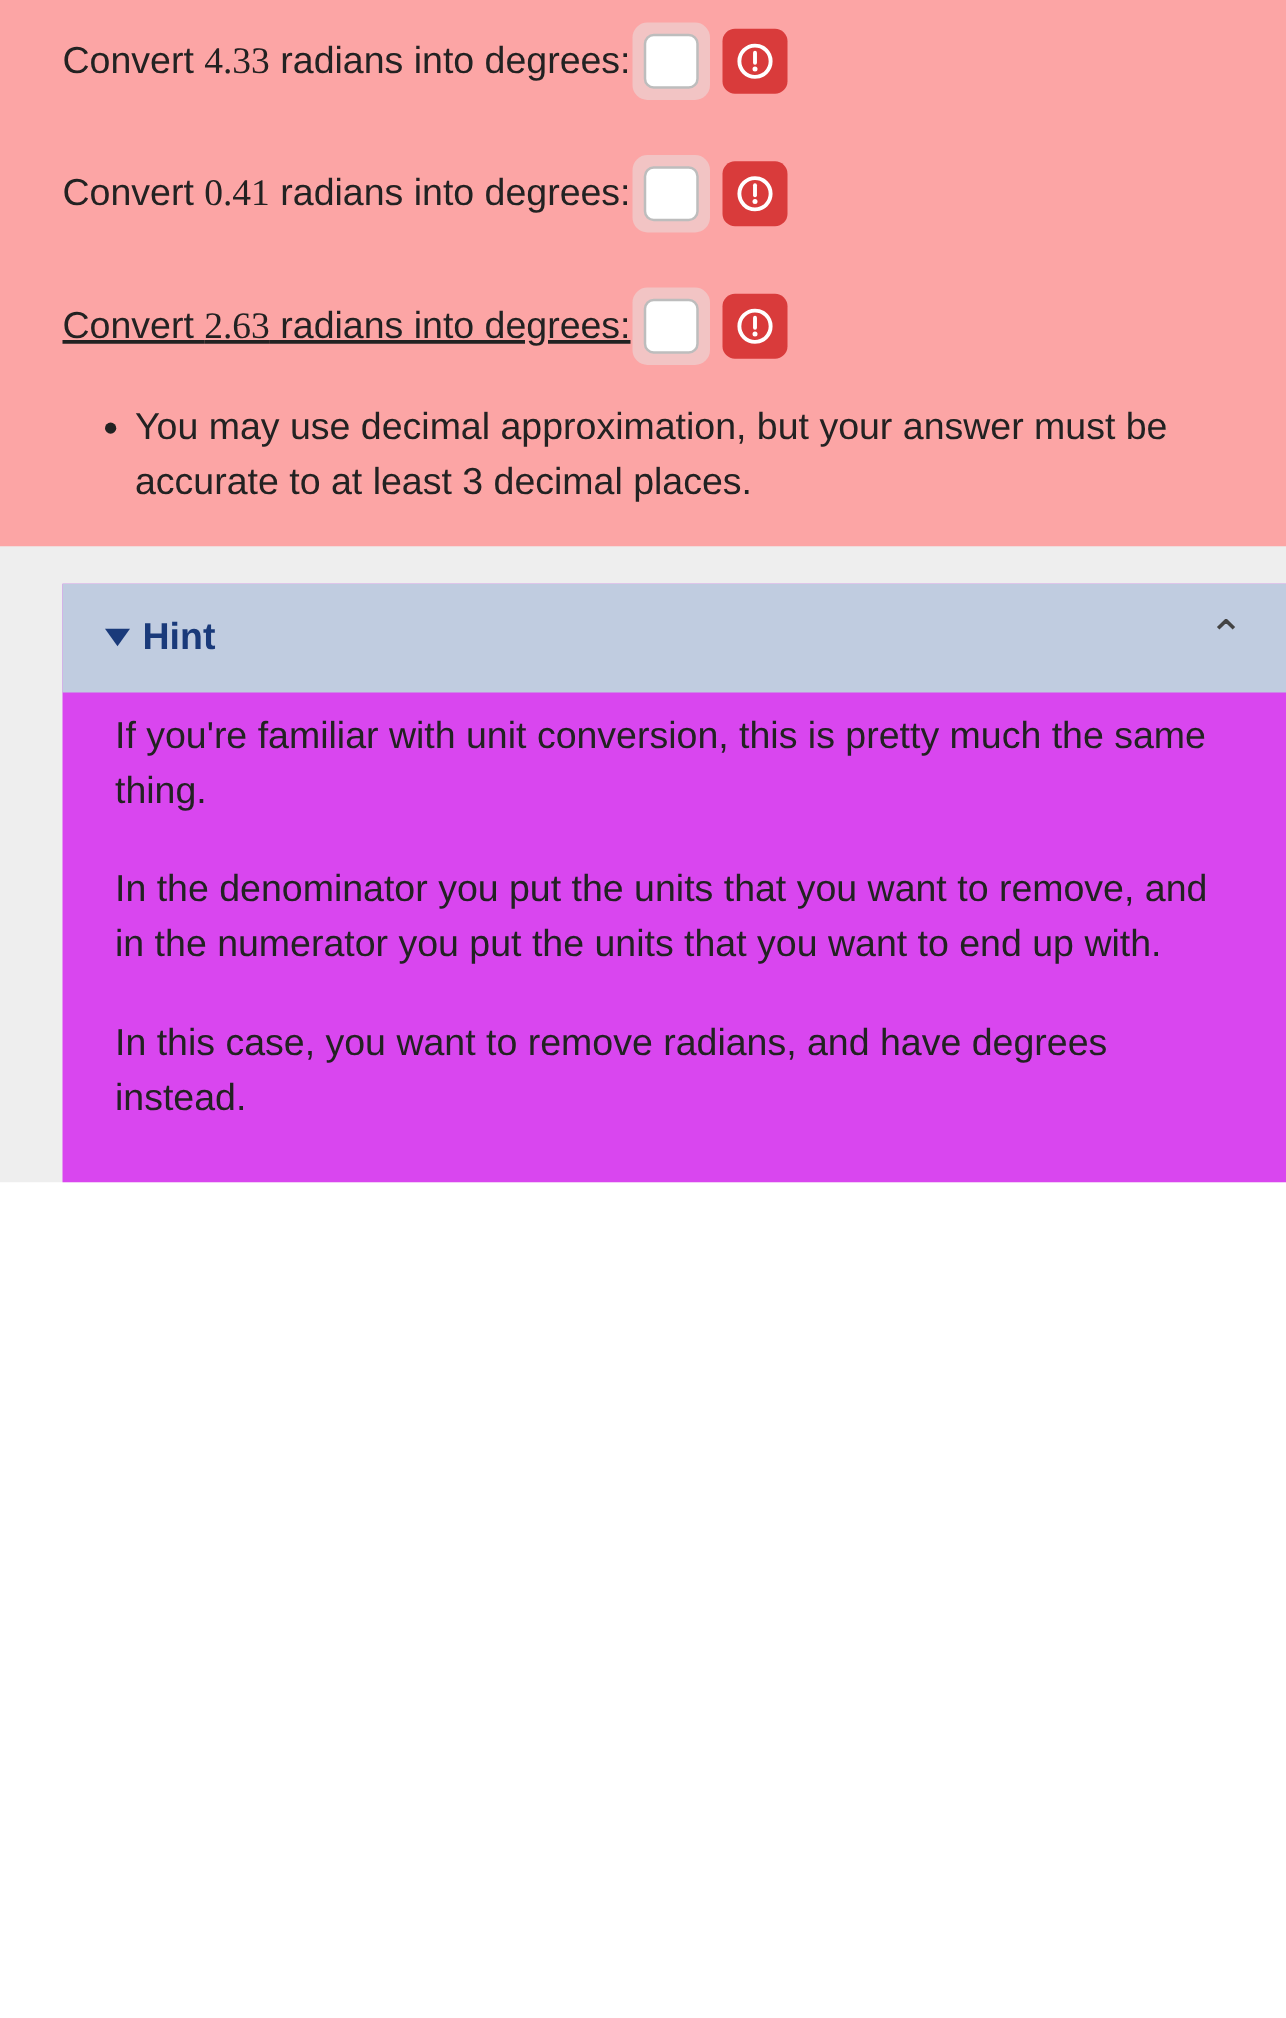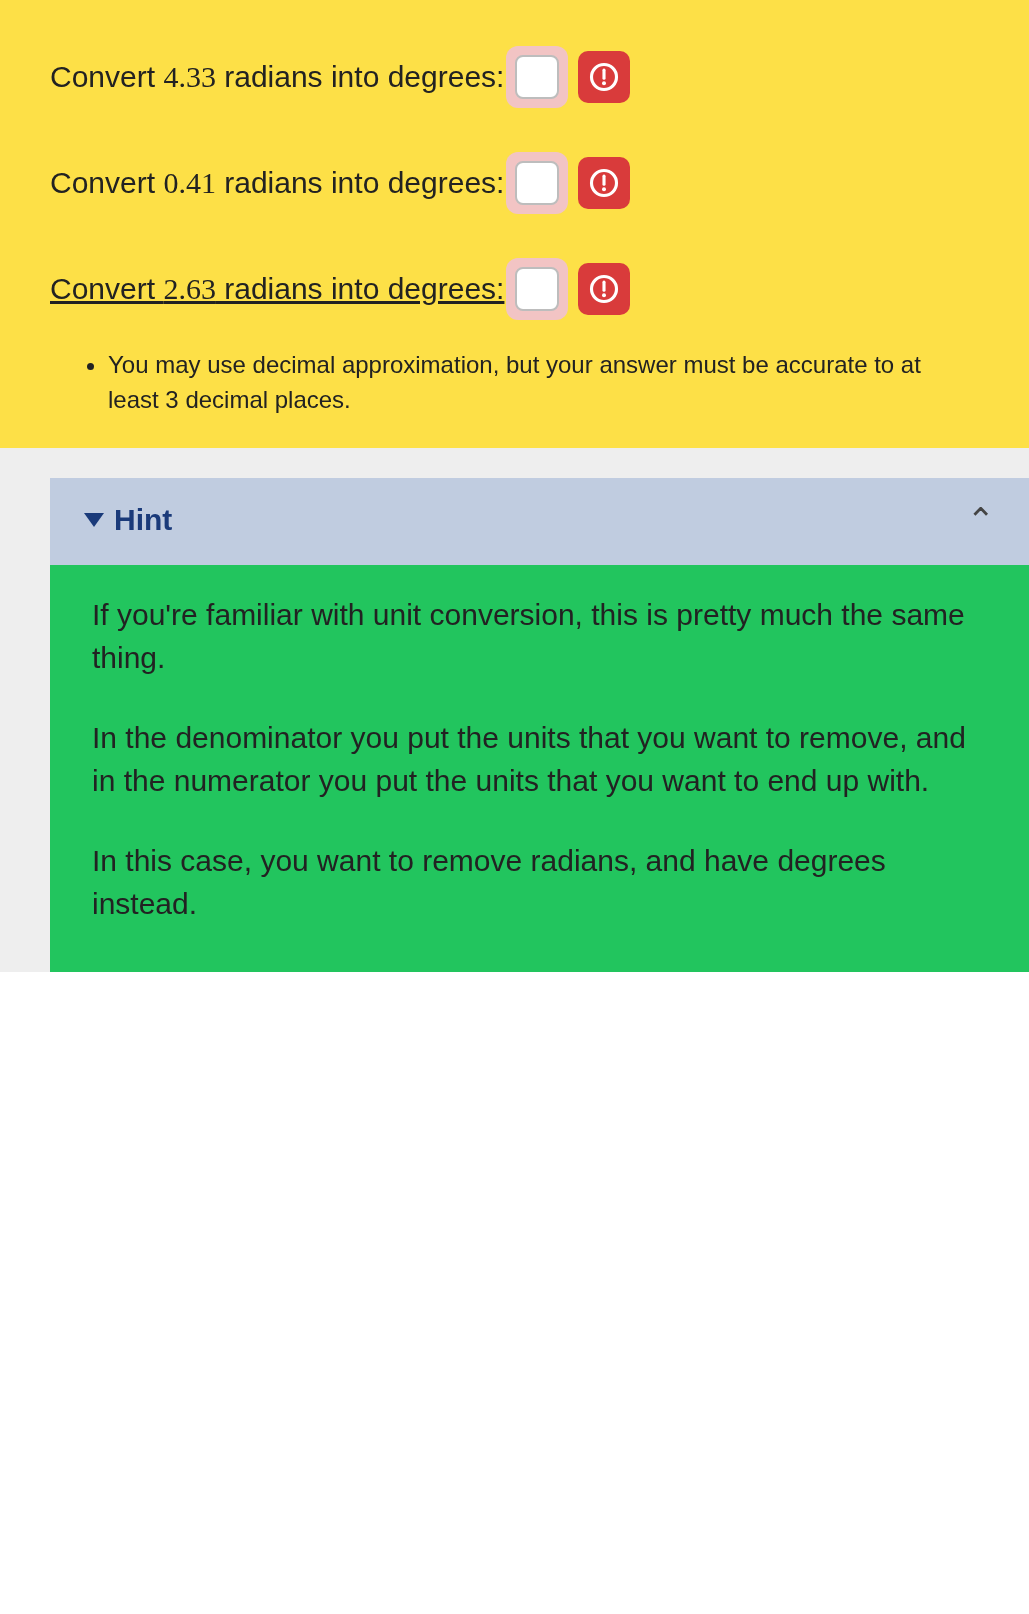--- a/index.html
+++ b/index.html
@@ -10,22 +10,22 @@
     color: #222;
     font-size: 28px;
     line-height: 1.45;
   }
   .page {
     width: 1029px;
     background: #eee;
     padding-bottom: 0;
   }
   .upper {
-    background: #fde047;
-    padding: 46px 50px 30px 50px;
+    background: #fca5a5;
+    padding: 18px 50px 30px 50px;
   }
   .qrow {
     display: flex;
     align-items: center;
     margin-bottom: 44px;
   }
   .qrow:last-of-type { margin-bottom: 28px; text-decoration: underline; }
   .qtext {
     font-size: 30px;
   }
@@ -60,26 +60,26 @@
     background: #d93b3b;
     border-radius: 10px;
     margin-left: 10px;
   }
   .err-badge svg { display: block; }
   ul.note {
     margin: 10px 0 0 0;
     padding-left: 58px;
   }
   ul.note li {
-    font-size: 24px;
+    font-size: 30px;
     padding-right: 20px;
   }
   .hint-block {
     margin: 30px 0 0 50px;
-    background: #22c55e;
+    background: #d946ef;
   }
   .hint-header {
     background: #c0cce0;
     color: #1a3a7a;
     font-weight: 700;
     font-size: 30px;
     padding: 18px 34px 20px 34px;
     display: flex;
     align-items: center;
     justify-content: space-between;
@@ -95,21 +95,21 @@
     border-left: 10px solid transparent;
     border-right: 10px solid transparent;
     border-top: 14px solid #1a3a7a;
   }
   .chev {
     color: #444;
     font-size: 34px;
     font-weight: 400;
   }
   .hint-body {
-    padding: 28px 42px 10px 42px;
+    padding: 13px 42px 10px 42px;
     font-size: 30px;
   }
   .hint-body p { margin: 0 0 36px 0; }
   .hint-body em { font-style: italic; }
 </style>
 </head>
 <body>
 
 <div class="page">
   <div class="upper">

